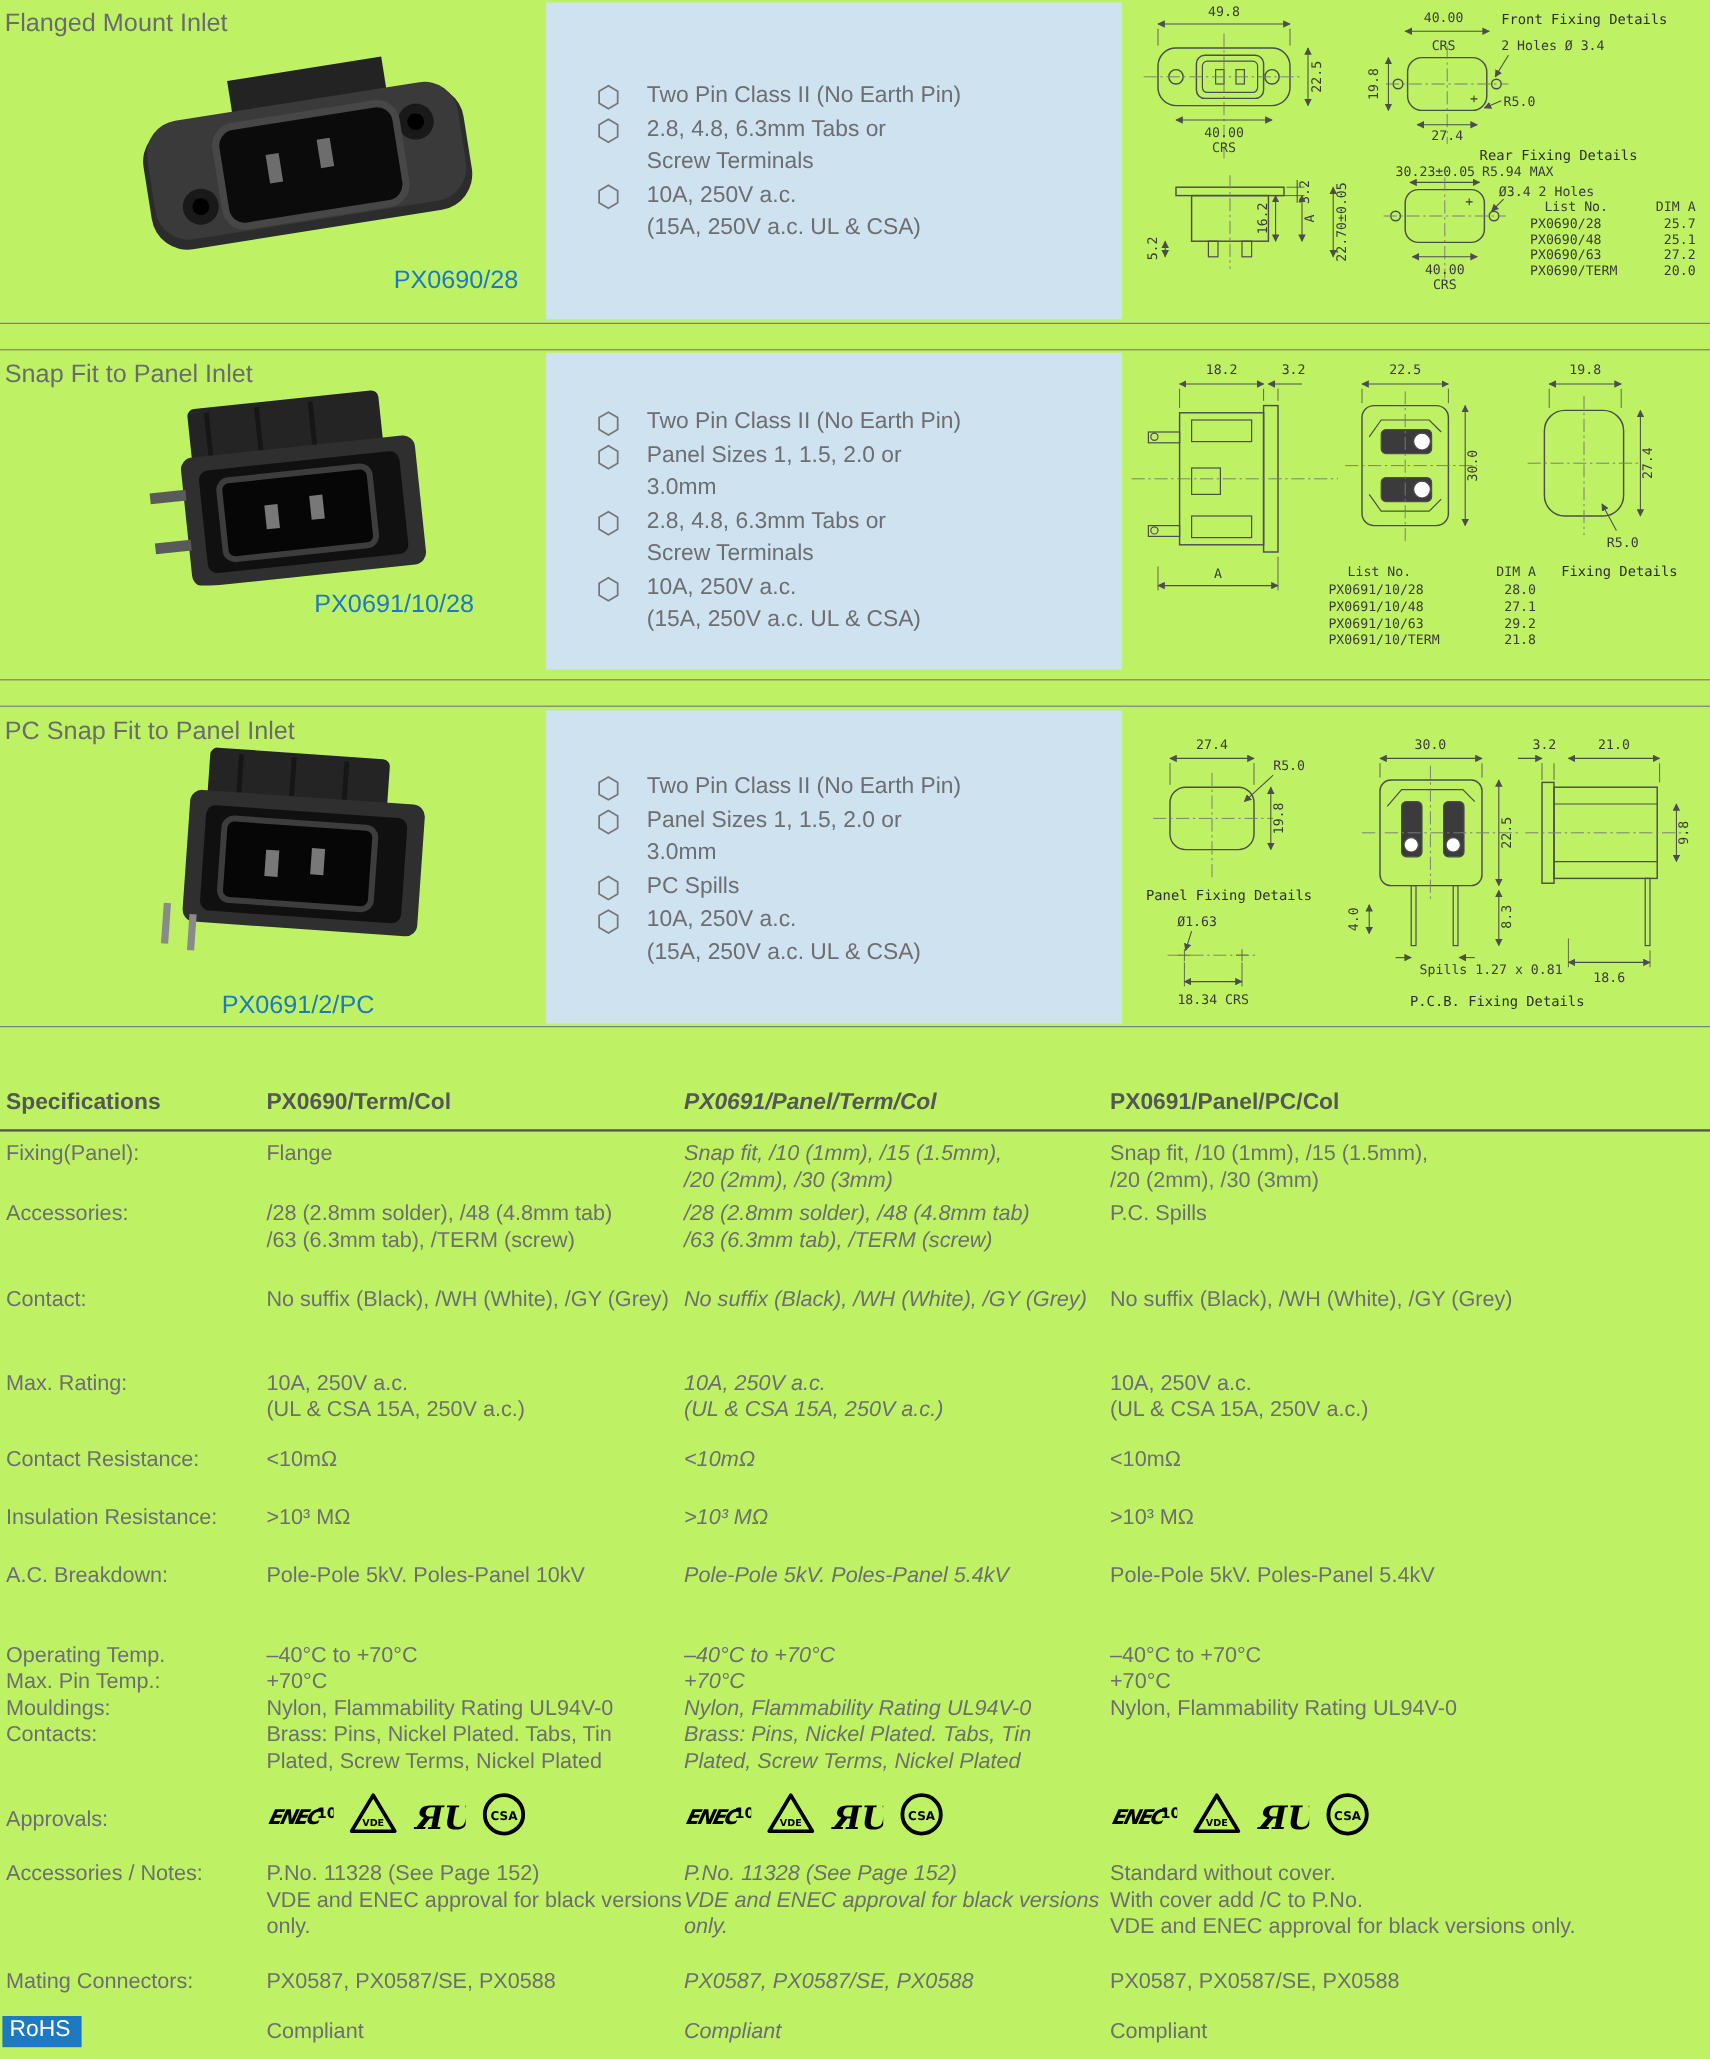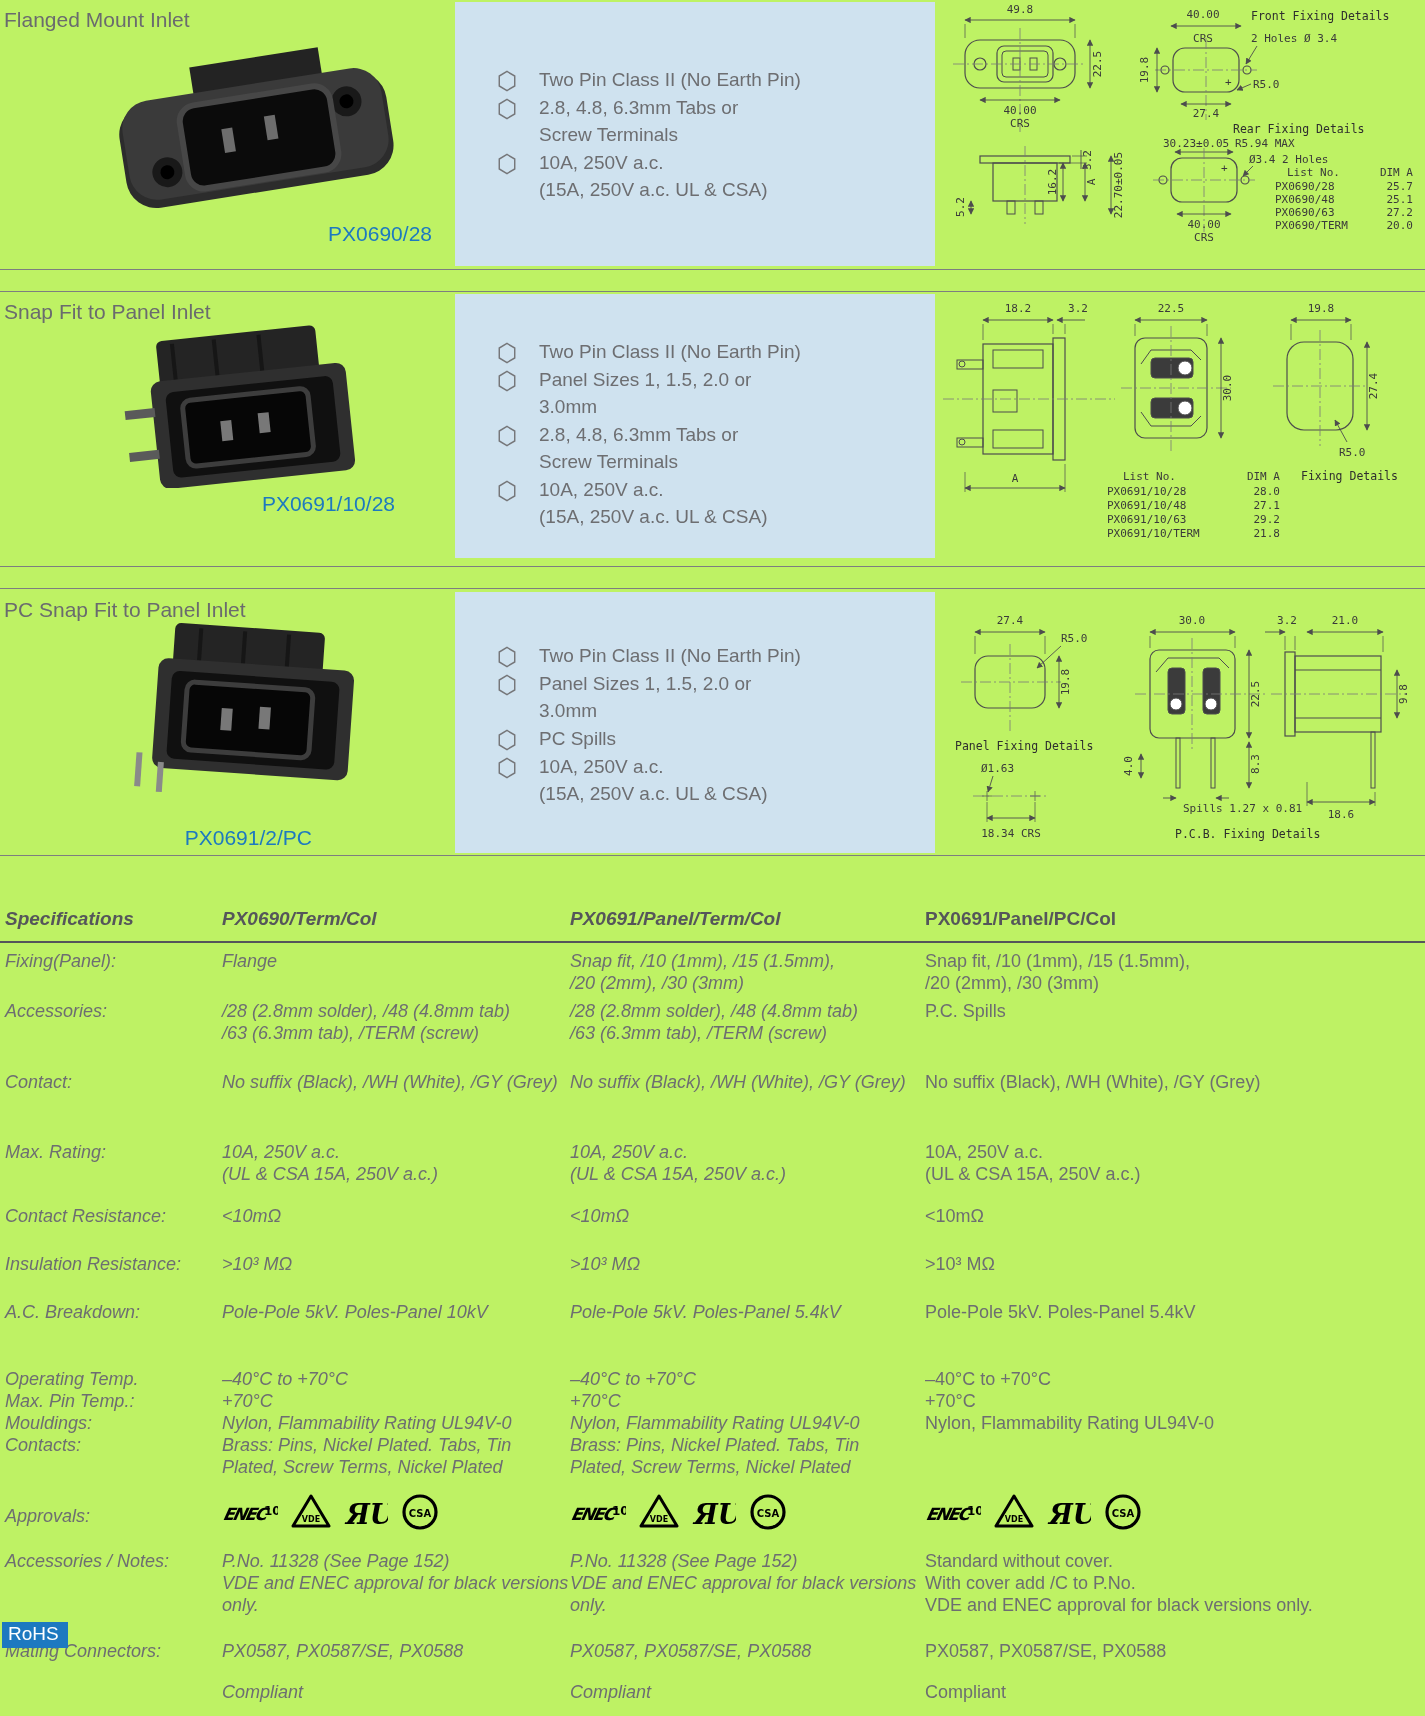--- a/index.html
+++ b/index.html
@@ -23,22 +23,22 @@
   .ol2{fill:none;stroke:#4d4d4d;stroke-width:1;}
   .dl{stroke:#4d4d4d;stroke-width:0.9;fill:none;}
   .xl{stroke:#4d4d4d;stroke-width:0.7;}
   .ll{stroke:#4d4d4d;stroke-width:0.9;}
   .cl{stroke:#7a7a7a;stroke-width:0.8;stroke-dasharray:11 3 2 3;fill:none;}
   .slotf{fill:#3b3b3b;stroke:#4d4d4d;stroke-width:1;}
   .slotc{fill:#ffffff;stroke:#4d4d4d;stroke-width:1;}
   
   .srow{position:absolute;left:0;top:0;width:1425px;height:0;overflow:visible;}
   .sl,.sc1,.sc2,.sc3{position:absolute;top:0;font-size:18px;line-height:22px;color:#6d6e71;white-space:nowrap;}
-  .sl{left:5px;width:212px;font-style:italic;}
-  .sc1{left:222px;width:346px;font-style:italic;}
+  .sl{left:5px;width:212px;}
+  .sc1{left:222px;width:346px;}
   .sc2{left:570px;width:352px;font-style:italic;}
   .sc3{left:925px;width:498px;}
   .b{font-weight:bold;font-size:19px;color:#55565a;}
   .icons{position:absolute;top:0;display:flex;gap:12px;align-items:center;}
   .appicon svg text{fill:#000;}
   .enec{font-family:"DejaVu Sans", sans-serif;font-style:italic;font-weight:800;font-size:17px;letter-spacing:-2px;}
   .enecnum{font-family:"DejaVu Sans", sans-serif;font-weight:800;font-size:12px;}
   .vdet{font-family:"DejaVu Sans", sans-serif;font-weight:800;font-size:8px;}
   .ult{font-family:"DejaVu Serif", serif;font-style:italic;font-weight:900;font-size:27px;}
   .csat{font-family:"DejaVu Sans", sans-serif;font-weight:800;font-size:10px;}
@@ -679,21 +679,21 @@
         <div>PX0587, PX0587/SE, PX0588</div>
       </div>
     <div class="sc2">
         <div>PX0587, PX0587/SE, PX0588</div>
       </div>
     <div class="sc3">
         <div>PX0587, PX0587/SE, PX0588</div>
       </div>
   </div>
 
-  <div class="rohs-badge" style="left:2px;top:1622px;">RoHS</div>
+  <div class="rohs-badge" style="left:2px;top:1680px;">RoHS</div>
   <div class="srow" style="top:1681px;">
     <div class="sc1">
         <div>Compliant</div>
       </div>
     <div class="sc2">
         <div>Compliant</div>
       </div>
     <div class="sc3">
         <div>Compliant</div>
       </div>

